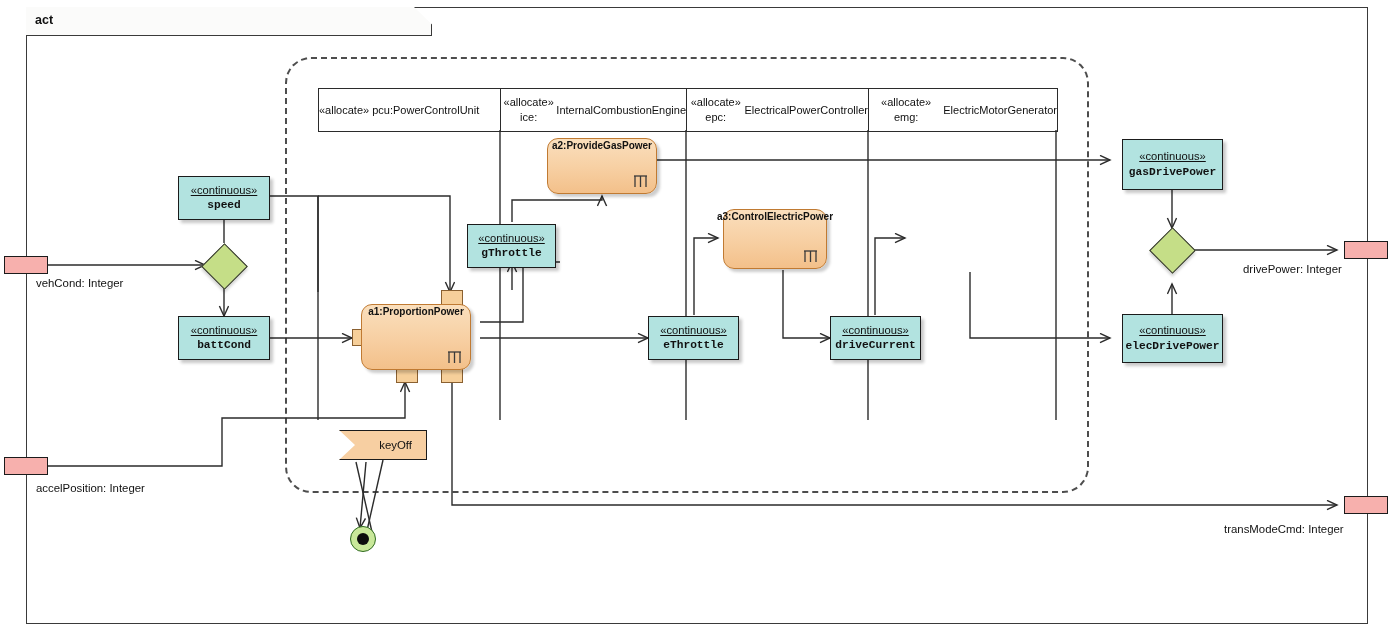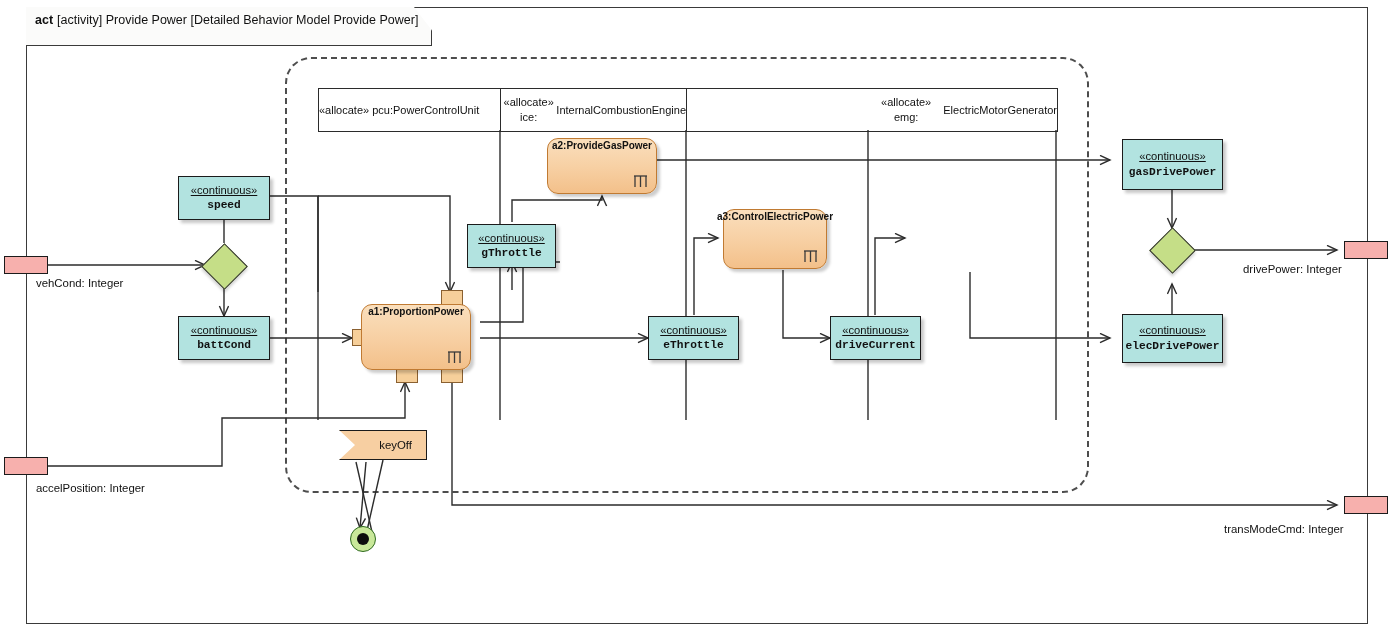--- a/index.html
+++ b/index.html
@@ -3,21 +3,21 @@
 <meta charset="utf-8">
 <style>
   html,body{margin:0;padding:0;background:#ffffff;}
   body{font-family:"Liberation Sans",sans-serif;}
   #canvas{position:relative;width:1400px;height:639px;background:#ffffff;overflow:hidden;}
 
   
   .frame{position:absolute;border:1.6px solid #3a3a3a;background:transparent;}
   .frame-tab{
     position:absolute;height:26px;border:1.6px solid #3a3a3a;border-top:none;border-left:none;
-    background:#fbfbfa;display:flex;align-items:center;padding:0 26px 12px 9px;
+    background:#fbfbfa;display:flex;align-items:center;padding:0 26px 2px 9px;
     font-size:12.5px;color:#111;white-space:nowrap;
     clip-path:polygon(0 0,calc(100% - 18px) 0,100% 60%,100% 100%,0 100%);
   }
   .frame-tab b{font-weight:bold;margin-right:4px;}
   .frame-tab .tl{font-weight:normal;}
 
   
   .dashed-box{position:absolute;border:2px dashed #4d4d4d;border-radius:26px;background:transparent;}
 
   
@@ -67,21 +67,20 @@
   svg.edges path,svg.edges line{fill:none;stroke:#2b2b2b;stroke-width:1.4px;}
 </style>
 </head>
 <body>
 
 <div id="canvas">
 
   <div class="frame" style="left:26px;top:7px;width:1340px;height:615px;"></div>
   <div class="frame-tab" style="left:26px;top:7px;width:370px;">
     <b>act</b>
-    <span class="tl">[activity] Provide Power [Detailed Behavior Model Provide Power]</span>
   </div>
 
   <div class="dashed-box" style="left:285px;top:57px;width:800px;height:432px;"></div>
 
   <svg class="edges">
     <defs>
       <marker id="ohead" markerWidth="13" markerHeight="13" refX="11" refY="5.2" orient="auto" markerUnits="userSpaceOnUse">
         <path d="M1,0.6 L11,5.2 L1,9.8" stroke="#2b2b2b" stroke-width="1.4" fill="none"></path>
       </marker>
       <marker id="oheadU" markerWidth="13" markerHeight="13" refX="11" refY="5.2" orient="auto" markerUnits="userSpaceOnUse">
@@ -141,20 +140,24 @@
   </svg>
 
   <div class="lanes" style="left:318px;top:88px;width:738px;height:42px;">
     <div class="lane-head" style="left:0;width:182px;height:42px;">
       <span class="ln1">«allocate» pcu:</span>
       <span class="ln2">PowerControlUnit</span>
     </div>
     <div class="lane-head" style="left:182px;width:186px;height:42px;">
       <span class="ln1">«allocate» ice:</span>
       <span class="ln2">InternalCombustionEngine</span>
+    </div>
+    <div class="lane-head" style="left:368px;width:182px;height:42px;">
+      <span class="ln1">«allocate» epc:</span>
+      <span class="ln2">ElectricalPowerController</span>
     </div>
     <div class="lane-head last" style="left:550px;width:188px;height:42px;">
       <span class="ln1">«allocate» emg:</span>
       <span class="ln2">ElectricMotorGenerator</span>
     </div>
   </div>
 
   <div class="param" style="left:4px;top:256px;width:44px;height:18px;"></div>
   <div class="plabel" style="left:36px;top:277px;">vehCond: Integer</div>
 

